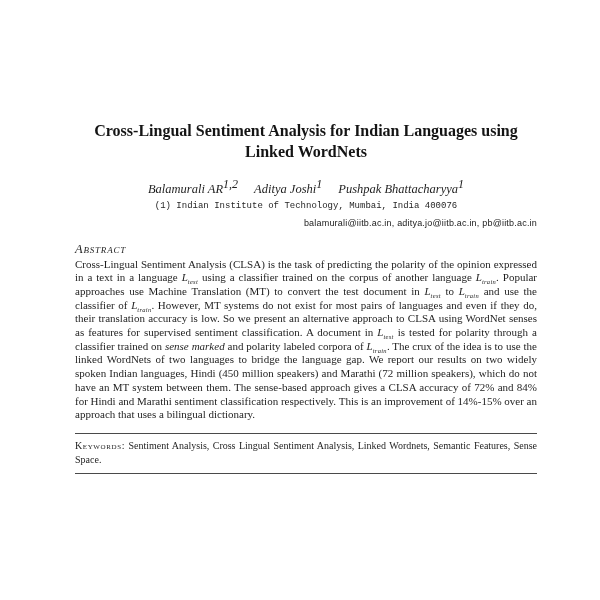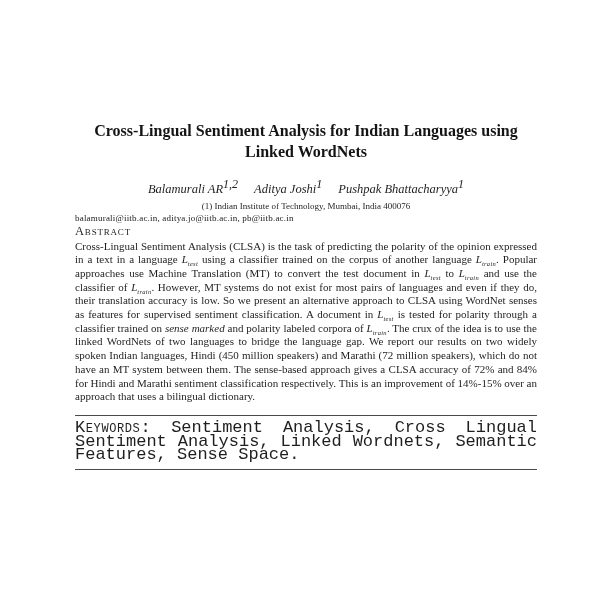--- a/index.html
+++ b/index.html
@@ -45,35 +45,39 @@
     font-size: 12px;
     font-style: italic;
     line-height: 0;
   }
   .affiliations {
     margin-top: 4px;
     text-align: center;
     font-size: 9px;
     line-height: 11.5px;
     color: #262626;
+    font-family: Liberation Mono, monospace;
   }
   .emails-line {
-    text-align: left;
-    font-family: Liberation Serif, serif;
+    margin-top: 5px;
+    text-align: right;
+    font-family: Liberation Sans, sans-serif;
     font-size: 9px;
     line-height: 11px;
     letter-spacing: 0.2px;
     color: #1a1a1a;
   }
   .abstract-heading {
+    margin-top: 13px;
     font-variant: small-caps;
     font-size: 12.5px;
     line-height: 14px;
     letter-spacing: 0.8px;
     font-weight: normal;
+    font-style: italic;
   }
   .abstract-body {
     margin-top: 2px;
     font-size: 11px;
     line-height: 13.7px;
     text-align: justify;
   }
   .abstract-body i { }
   .mathvar i { font-style: italic; }
   .mathvar sub {
@@ -85,24 +89,23 @@
   .rule {
     border: none;
     border-top: 1px solid #4a4a4a;
     height: 0;
     margin: 0;
   }
   .rule-top { margin-top: 5px; }
   .rule-bottom { margin-top: 0; }
   .keywords-block {
     padding: 5px 0 7px 0;
-    font-size: 17px;
+    font-size: 10px;
     line-height: 13.7px;
     text-align: justify;
-    font-family: Liberation Mono, monospace;
   }
   .keywords-label {
     font-variant: small-caps;
     letter-spacing: 0.6px;
   }
 </style>
 </head>
 <body>
 
 <div class="sheet">

